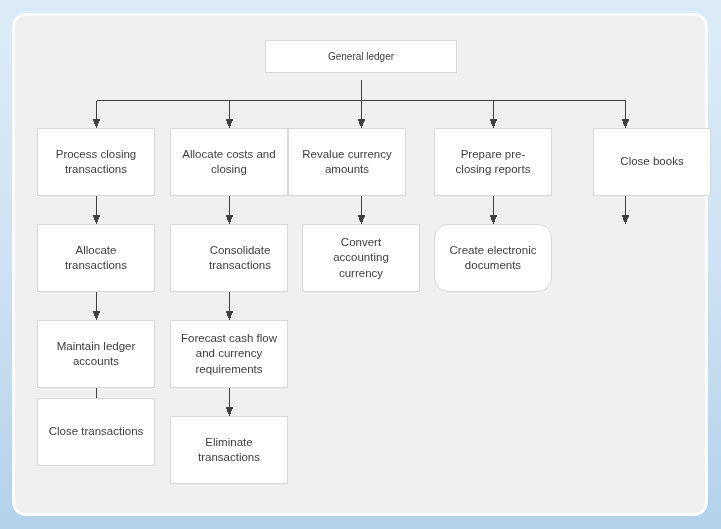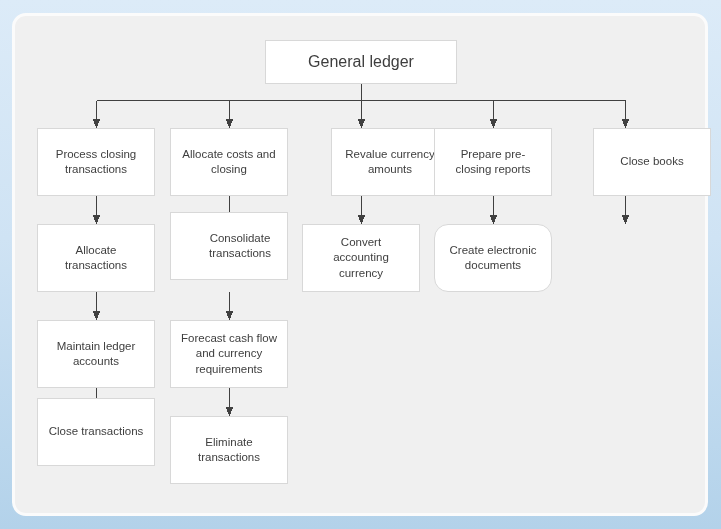--- a/index.html
+++ b/index.html
@@ -32,22 +32,22 @@
     position: absolute; width: 118px; height: 68px;
     display: flex; align-items: center; justify-content: center;
     text-align: center; padding: 2px 6px;
     background: var(--node_background, #ffffff);
     border: 1px solid var(--node_border, #d8d8d8);
     color: var(--node_text, #3e3e3e);
     font-size: 11.5px; line-height: 1.32;
     white-space: pre-line;
   }
   .node.root {
-    left: 265px; top: 40px; width: 192px; height: 44px;
-    font-size: 16px;
+    left: 265px; top: 40px; width: 192px; height: 33px;
+    font-size: 10px;
   }
 </style>
 </head>
 <body>
 
 <div class="stage">
   <div class="panel"></div>
 
   <svg class="connectors" viewBox="0 0 721 529" width="721" height="529">
     <g>
@@ -120,29 +120,29 @@
   <div class="node" style="left:37px; top:128px;">Process closing
 transactions</div>
   <div class="node" style="left:37px; top:224px;">Allocate
 transactions</div>
   <div class="node" style="left:37px; top:320px;">Maintain ledger
 accounts</div>
   <div class="node" style="left:37px; top:398px;">Close transactions</div>
 
   <div class="node" style="left:170px; top:128px;">Allocate costs and
 closing</div>
-  <div class="node" style="left:170px; top:212px;padding-left:28px;">Consolidate
+  <div class="node" style="left:170px; top:224px;padding-left:28px;">Consolidate
 transactions</div>
   <div class="node" style="left:170px; top:320px;">Forecast cash flow
 and currency
 requirements</div>
   <div class="node" style="left:170px; top:416px;">Eliminate
 transactions</div>
 
-  <div class="node" style="left:288px; top:128px;margin-left:43px;">Revalue currency
+  <div class="node" style="left:288px; top:128px;">Revalue currency
 amounts</div>
   <div class="node" style="left:302px; top:224px;">Convert
 accounting
 currency</div>
 
   <div class="node" style="left:434px; top:128px;">Prepare pre-
 closing reports</div>
   <div class="node" style="left:434px; top:224px;border-radius:14px;">Create electronic
 documents</div>
 

